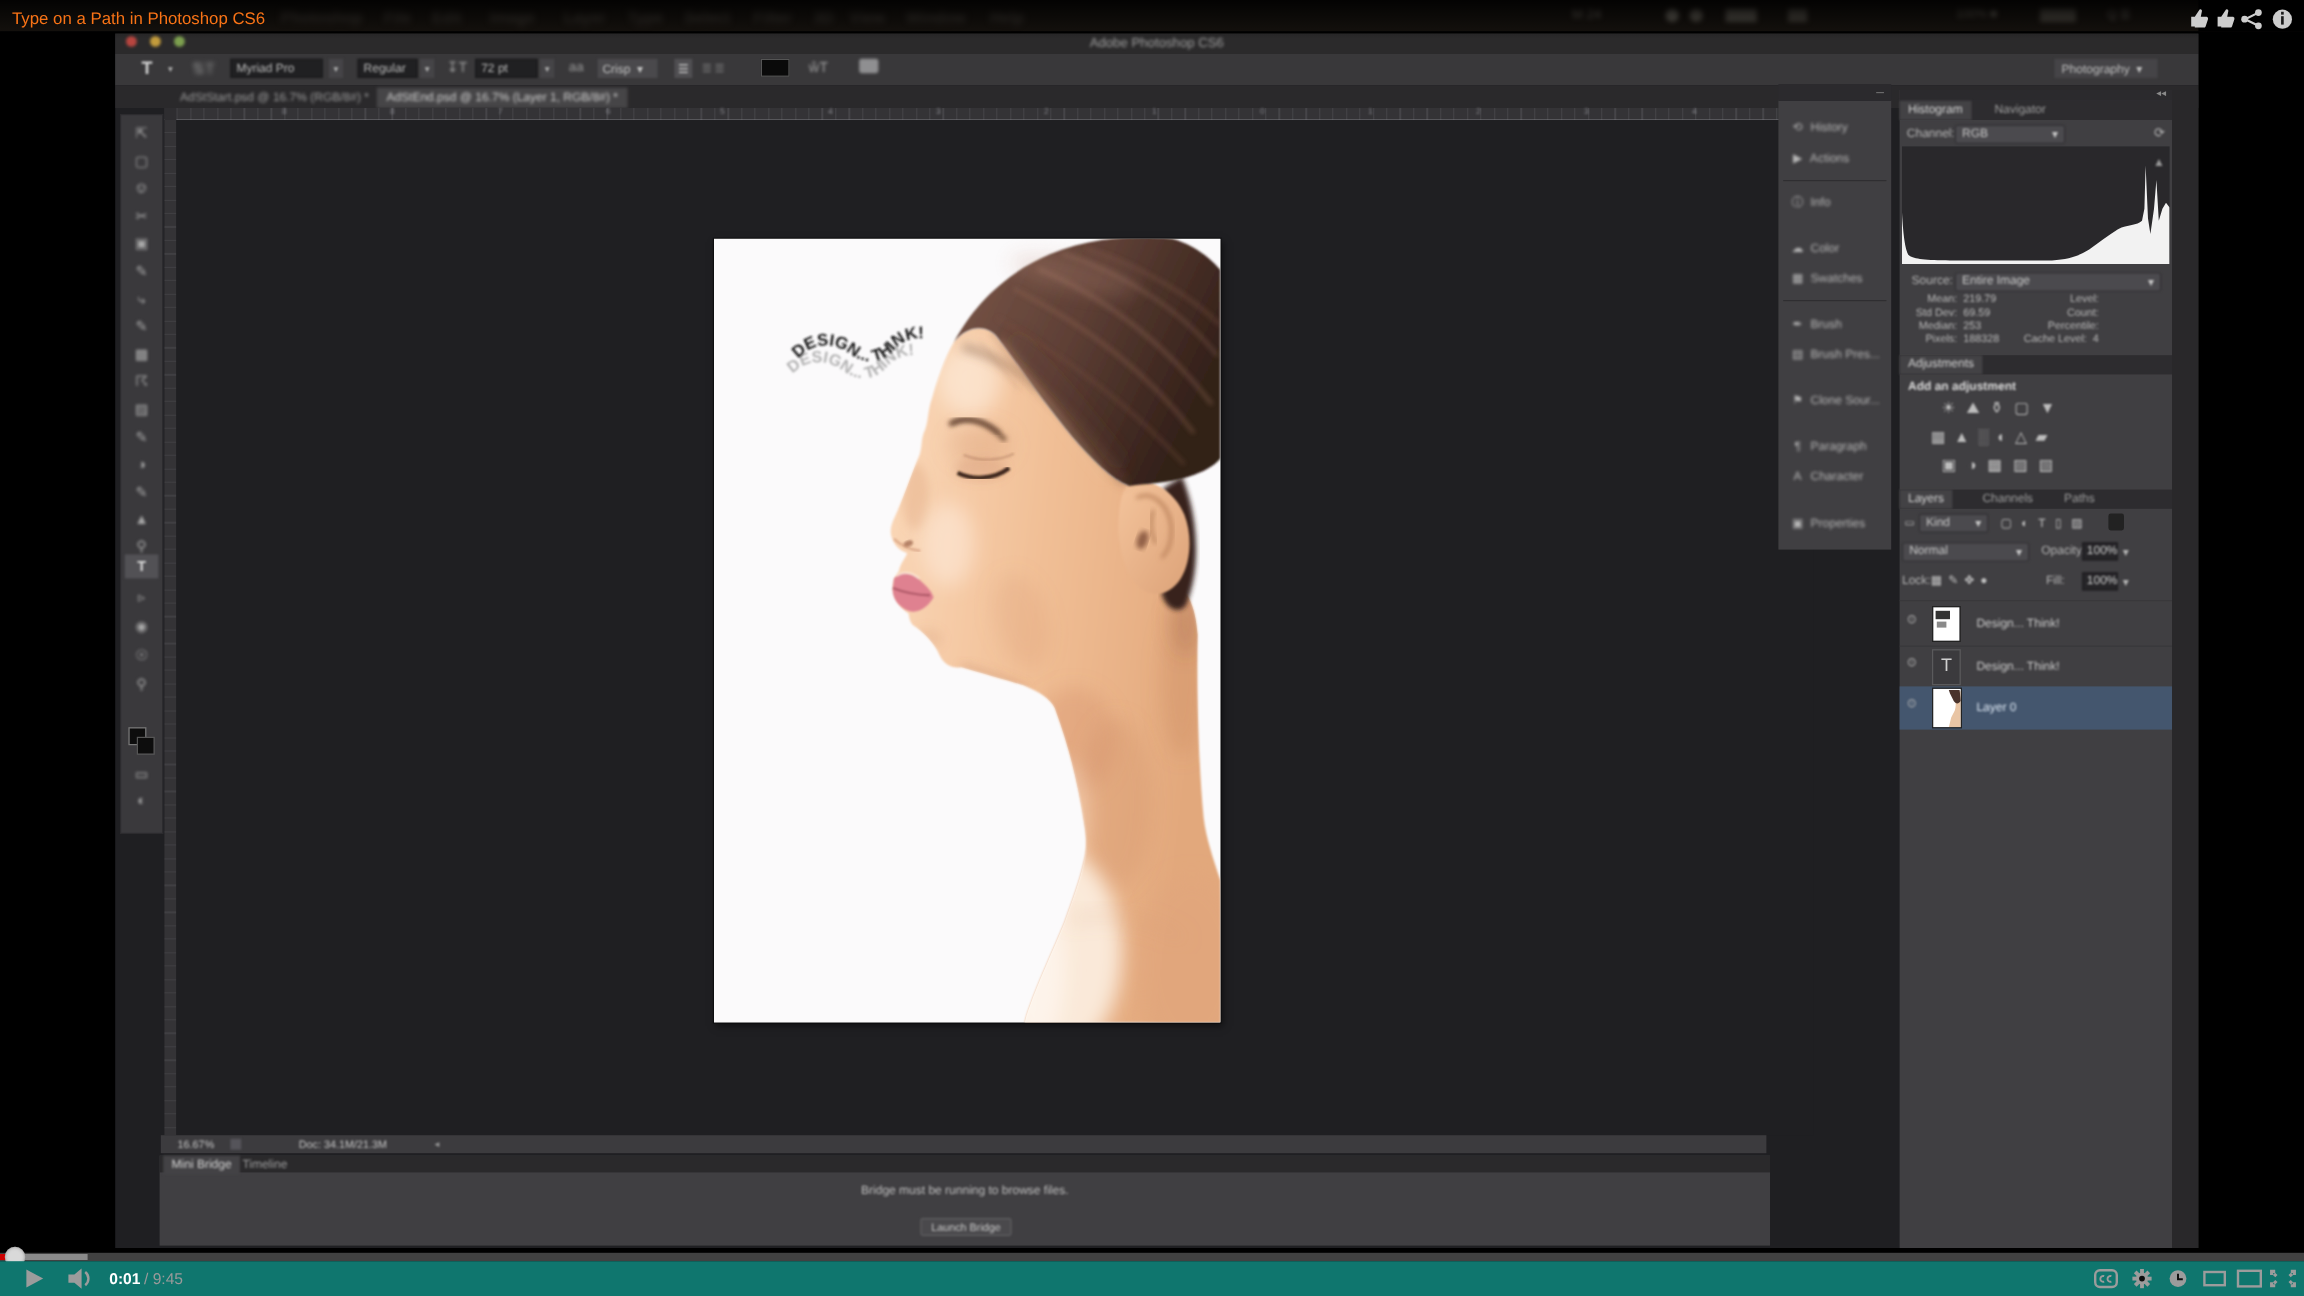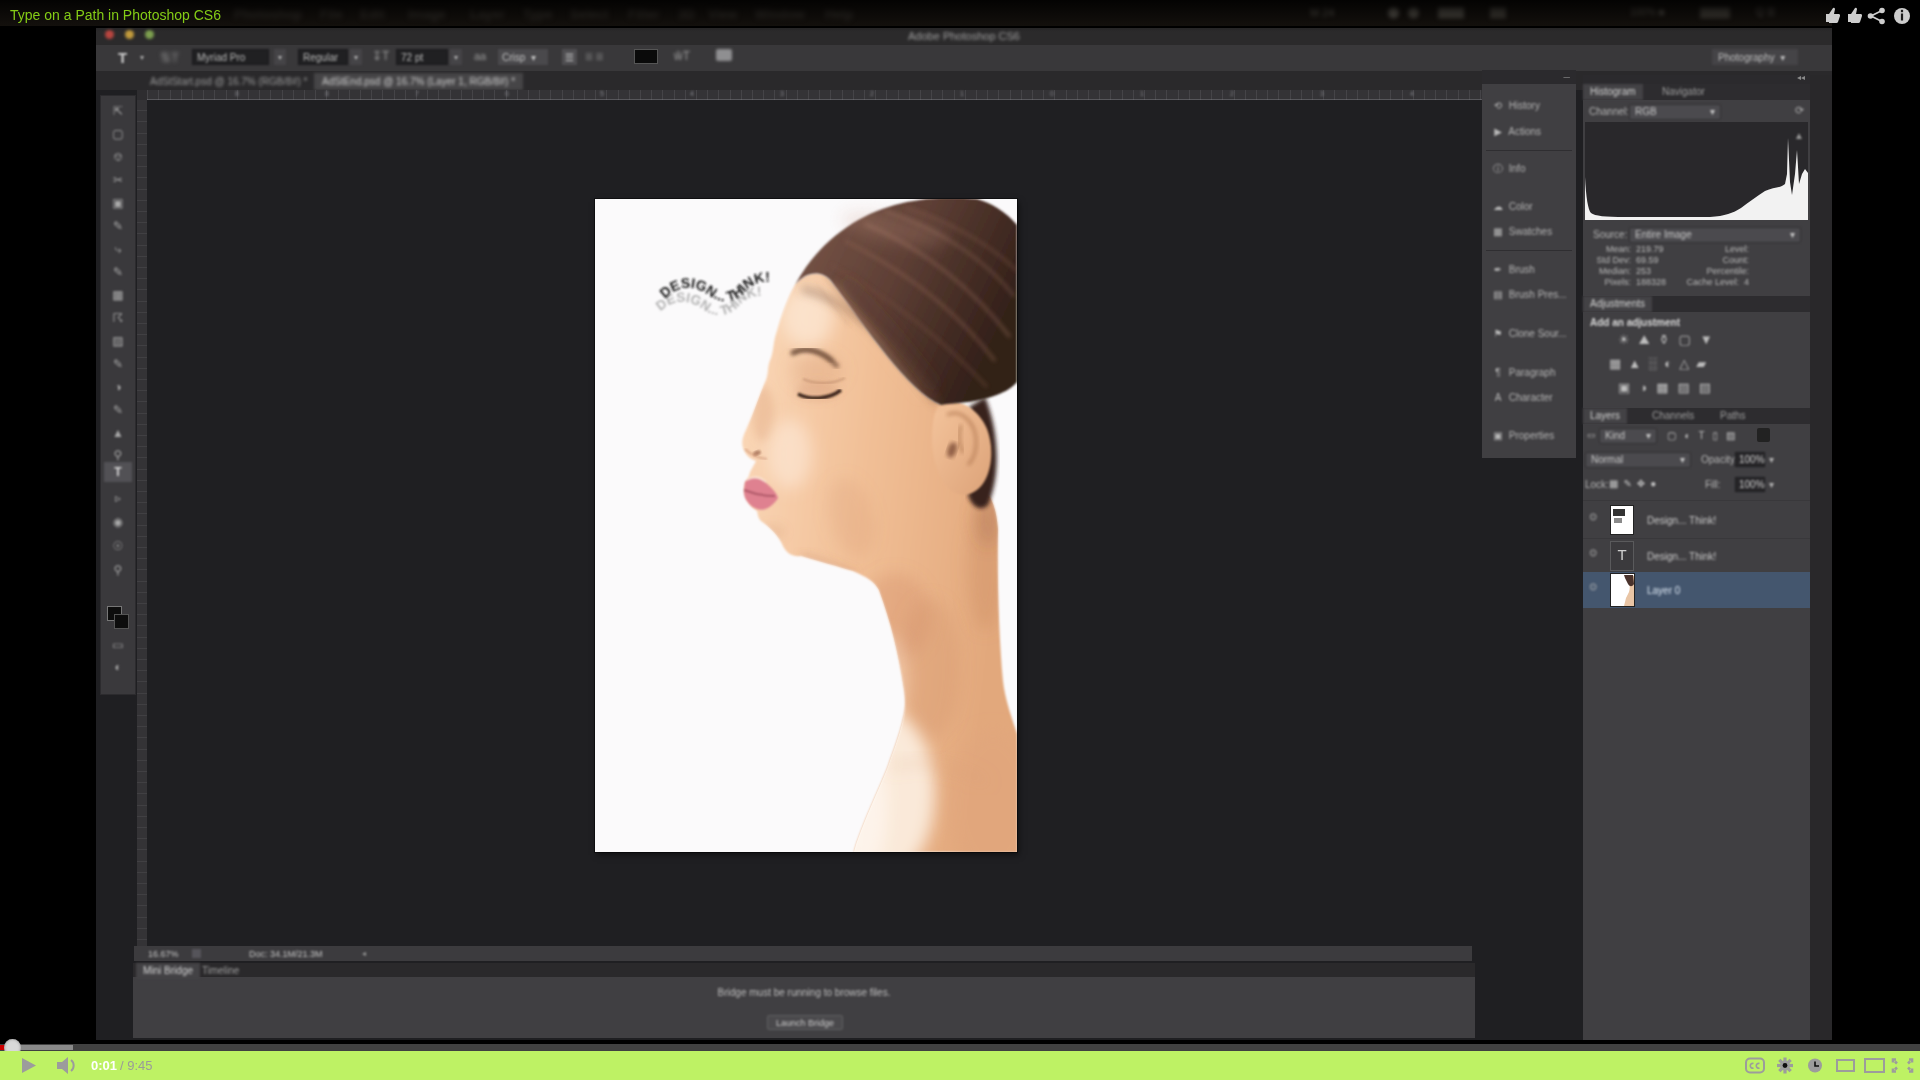--- a/index.html
+++ b/index.html
@@ -68,23 +68,23 @@
   #histplot { position:absolute; left:2px; top:47px; width:223px; height:98px; background:#29282b; }
   .pstats { position:absolute; left:8px; top:169px; width:215px; color:#b9b9b9; font-size:9px; }
   .arow { position:absolute; color:#bdbdbd; font-size:13px; }
   .lrow { position:absolute; left:0; width:227px; }
   .leye { position:absolute; left:6px; top:40%; transform:translateY(-50%); color:#b5b5b5; font-size:10px; filter:blur(1px); }
   .lthumb { position:absolute; left:28px; top:50%; transform:translateY(-50%); width:22px; height:28px; background:#555; outline:1px solid #222; }
   .llab { position:absolute; left:64px; top:50%; transform:translateY(-50%); color:#c9c9c9; font-size:10px; }
 
   
   #yt-top { left:0; top:0; width:1920px; height:32px; background:linear-gradient(to bottom, rgba(0,0,0,.85), rgba(0,0,0,0)); }
-  #yt-title { left:10px; top:7px; color:#84cc16; font-size:14px; }
+  #yt-title { left:10px; top:7px; color:#f97316; font-size:14px; }
   #yt-progress { left:0; top:1044px; width:1920px; height:7px; background:#414141; }
-  #yt-bar { left:0; top:1051px; width:1920px; height:29px; background:#bef264; }
+  #yt-bar { left:0; top:1051px; width:1920px; height:29px; background:#0f766e; }
 </style>
 </head>
 <body>
 <div id="stage">
 
   <div id="menubar" class="abs">
     <div class="mi" style="left:234px">Photoshop</div>
     <div class="mi" style="left:320px">File</div>
     <div class="mi" style="left:360px">Edit</div>
     <div class="mi" style="left:408px">Image</div>

